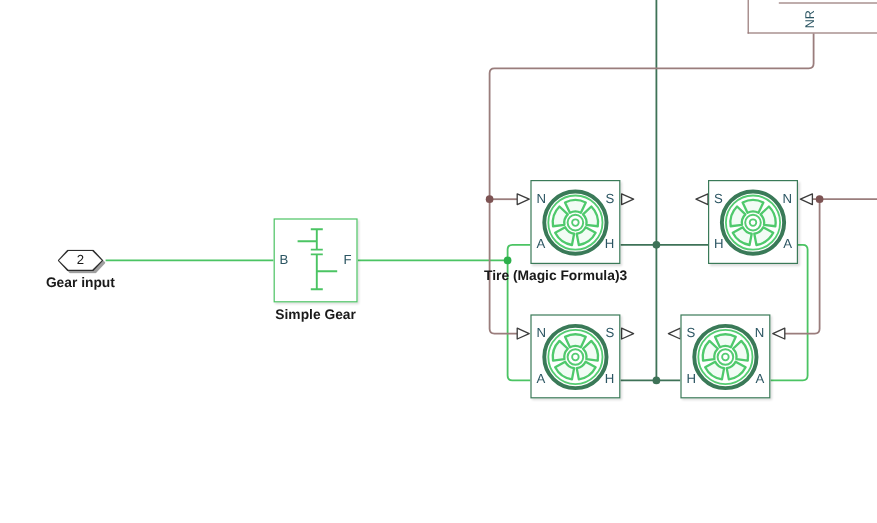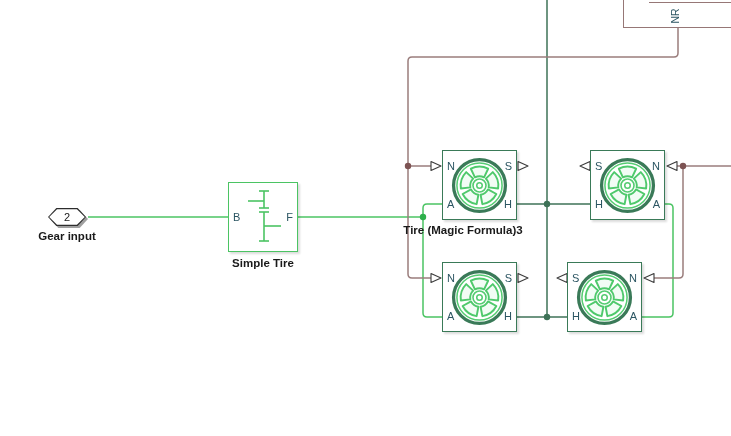--- a/index.html
+++ b/index.html
@@ -103,21 +103,21 @@
         <path d="M35,8 V25"></path>
           <path d="M30,8 H40"></path>
           <path d="M30,25 H40"></path>
         <path d="M35,29 V58"></path>
           <path d="M30,29 H40"></path>
           <path d="M30,58 H40"></path>
         <path d="M35,43 H52"></path>
       </g>
     </svg>
   </div>
-  <div class="blabel lbl-simplegear">Simple Tire</div>
+  <div class="blabel lbl-simplegear">Simple Gear</div>
 
   <div class="block tire" style="left:442px;top:150px;">
     <span class="portlbl p-tl">N</span>
     <span class="portlbl p-tr">S</span>
     <span class="portlbl p-bl">A</span>
     <span class="portlbl p-br">H</span>
     <svg class="wheel" width="59" height="59" viewBox="0 0 58 58">
       <circle cx="29" cy="29" r="25.5" fill="none" stroke="#3a7a58" stroke-width="3.2"></circle>
       <circle cx="29" cy="29" r="22.2" fill="none" stroke="#55cc72" stroke-width="1.5"></circle>
       <g fill="#f2fcf5" stroke="#4fc96c" stroke-width="1.9" stroke-linejoin="round">

